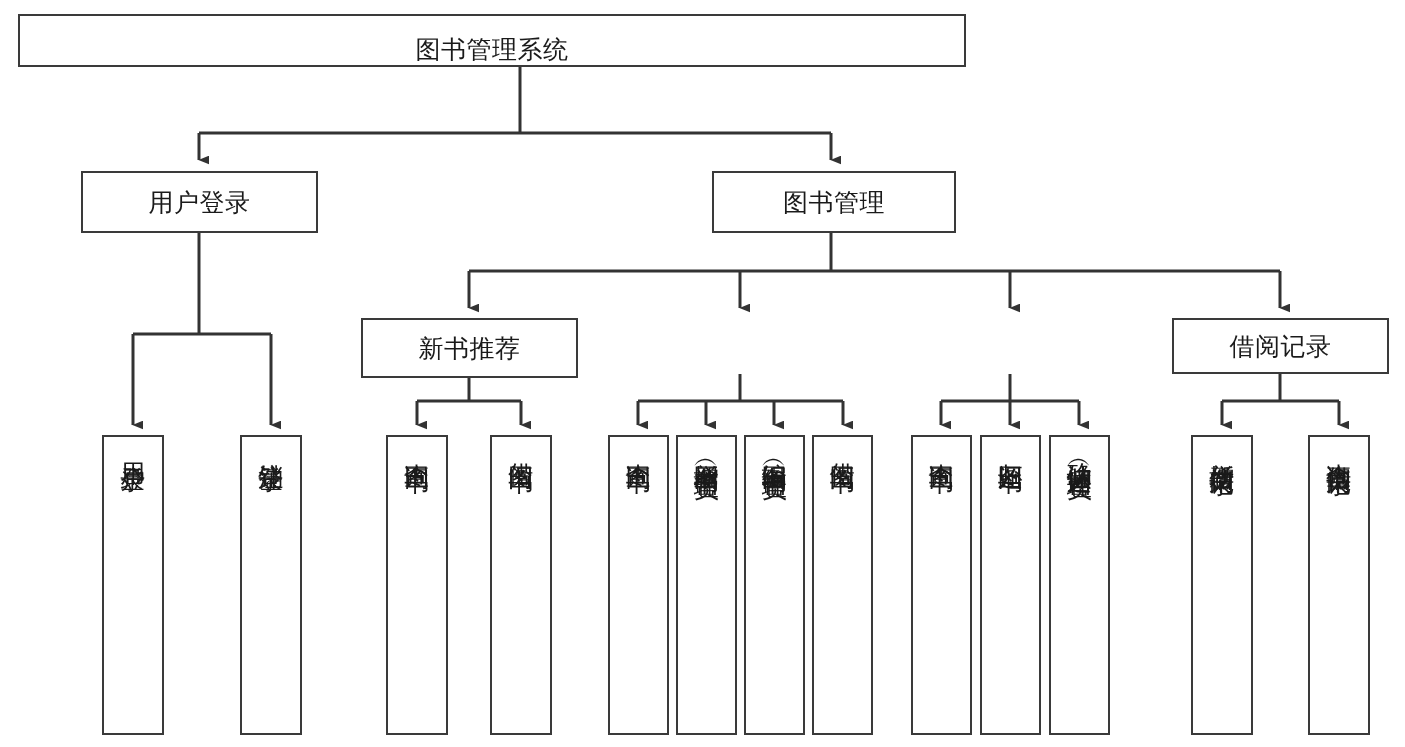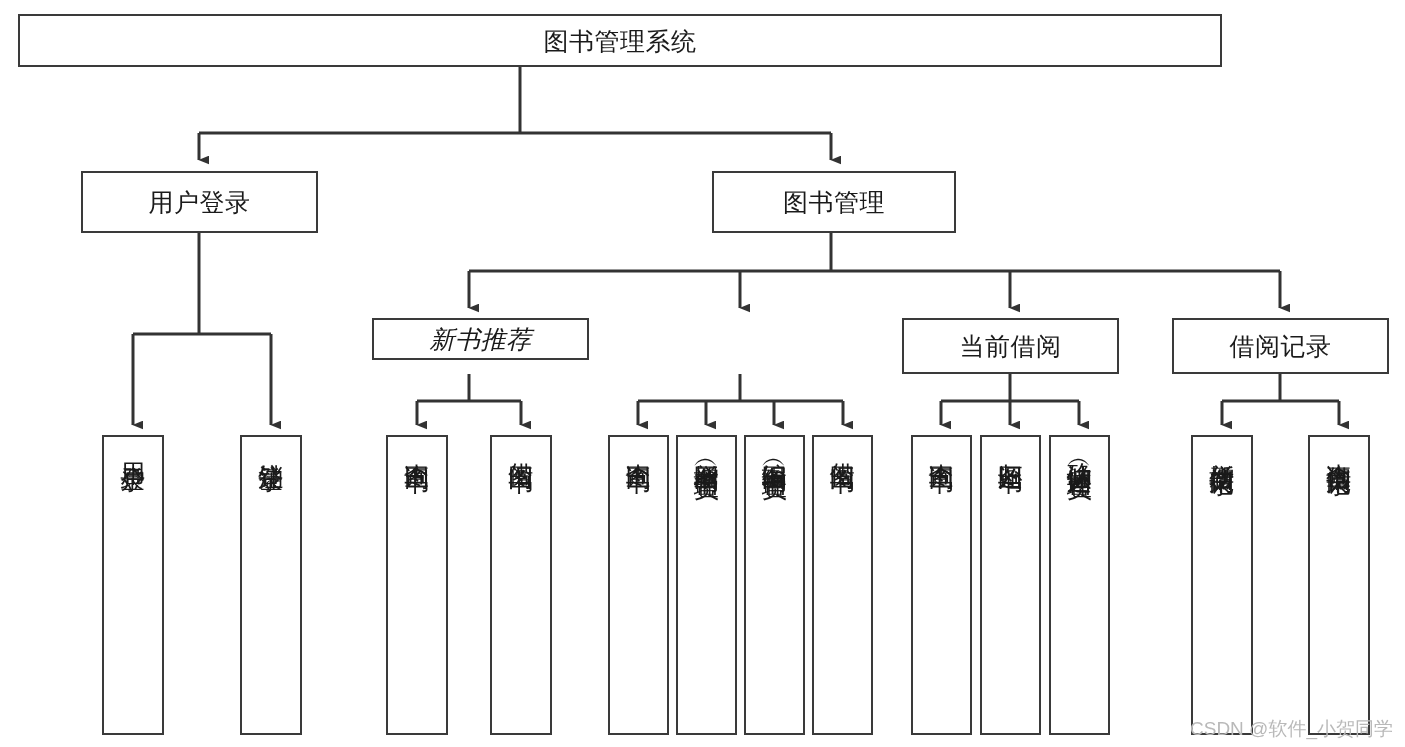--- a/index.html
+++ b/index.html
@@ -121,36 +121,33 @@
       <path d="M1010,401 L1010,425" marker-end="url(#arw)"></path>
       <path d="M1079,401 L1079,425" marker-end="url(#arw)"></path>
 
       <path d="M1280,374 L1280,401"></path>
       <path d="M1222,401 L1339,401"></path>
       <path d="M1222,401 L1222,425" marker-end="url(#arw)"></path>
       <path d="M1339,401 L1339,425" marker-end="url(#arw)"></path>
     </g>
   </svg>
 
-  <div class="node h root" style="left:18px; top:14px; width:1204px; height:53px;">
+  <div class="node h root" style="left:18px; top:14px; width:948px; height:53px;align-items:flex-end;">
     <span class="label">图书管理系统</span>
   </div>
 
   <div class="node h" style="left:81px; top:171px; width:237px; height:62px;">
     <span class="label">用户登录</span>
   </div>
   <div class="node h" style="left:712px; top:171px; width:244px; height:62px;">
     <span class="label">图书管理</span>
   </div>
 
-  <div class="node h" style="left:372px; top:318px; width:217px; height:42px;font-style:italic;">
+  <div class="node h" style="left:361px; top:318px; width:217px; height:60px;">
     <span class="label">新书推荐</span>
-  </div>
-  <div class="node h" style="left:902px; top:318px; width:217px; height:56px;">
-    <span class="label">当前借阅</span>
   </div>
   <div class="node h" style="left:1172px; top:318px; width:217px; height:56px;">
     <span class="label">借阅记录</span>
   </div>
 
   <div class="node v" style="left:102px; top:435px; width:62px; height:300px;">
     <span class="label">用户登录</span>
   </div>
   <div class="node v" style="left:240px; top:435px; width:62px; height:300px;">
     <span class="label">注销登录</span>
@@ -186,15 +183,14 @@
     <span class="label">确认归还（管理员）</span>
   </div>
 
   <div class="node v" style="left:1191px; top:435px; width:62px; height:300px;">
     <span class="label">新增借阅记录</span>
   </div>
   <div class="node v" style="left:1308px; top:435px; width:62px; height:300px;">
     <span class="label">查询借阅记录</span>
   </div>
 
-  <div class="watermark" style="left:1190px; top:716px;">CSDN @软件_小贺同学</div>
 
 </div>
 
 </body></html>

